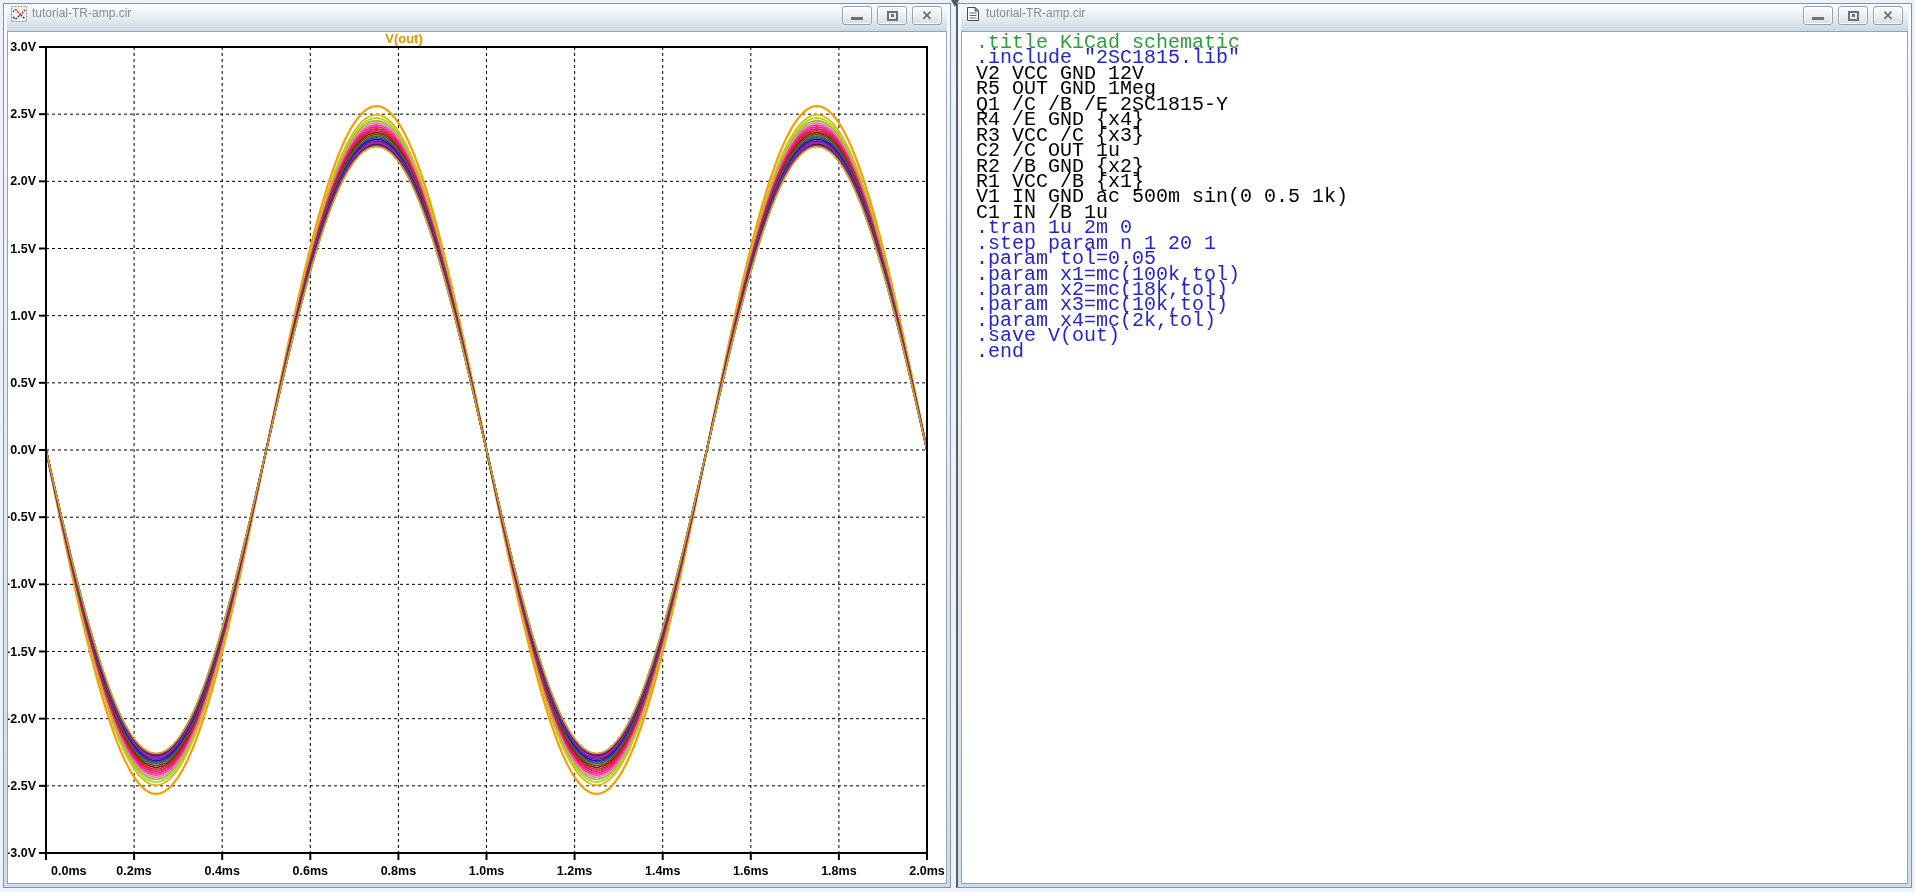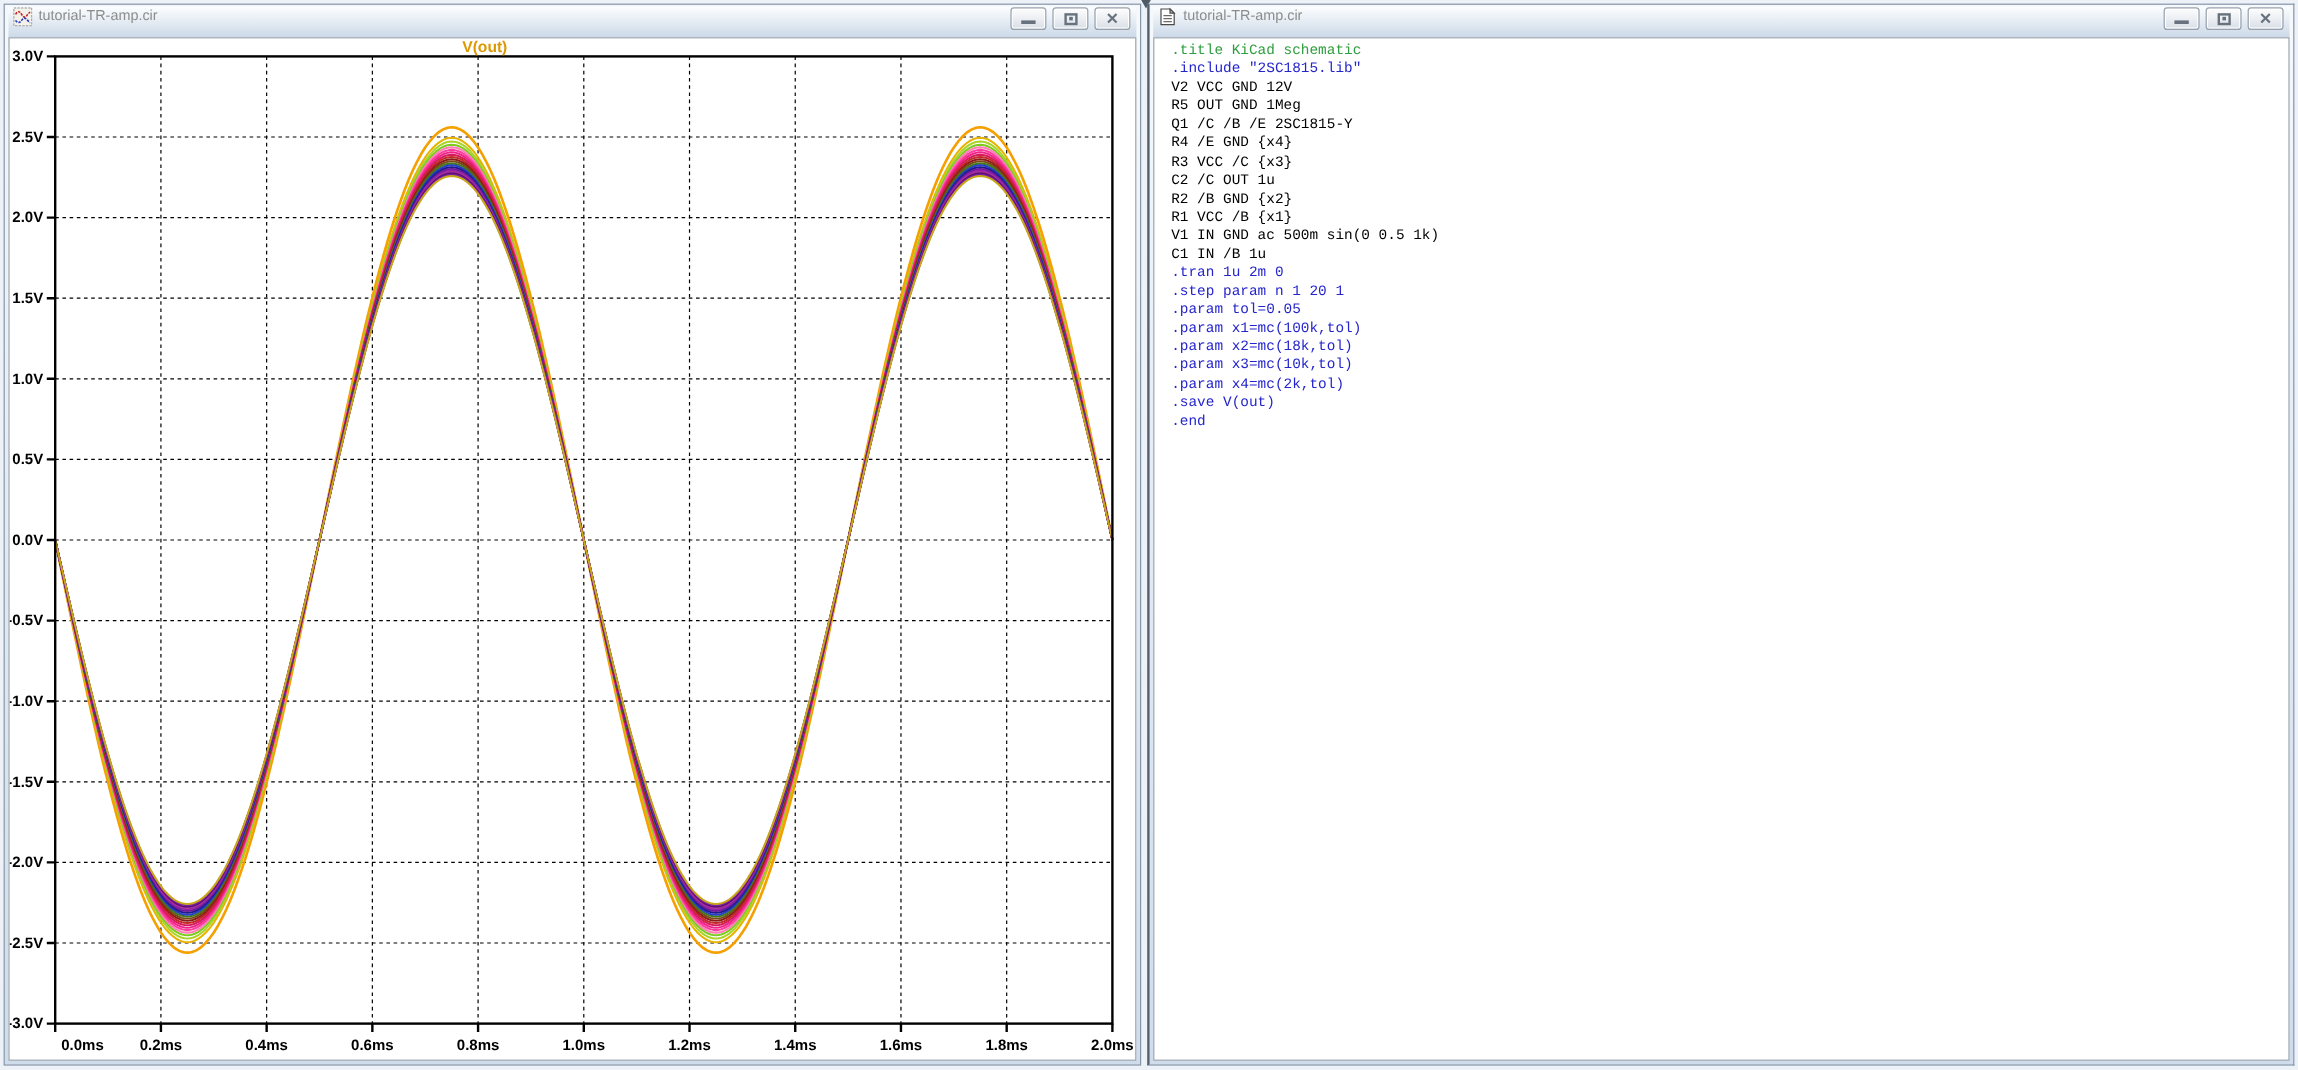--- a/index.html
+++ b/index.html
@@ -50,21 +50,21 @@
     position: relative;
     background: #ffffff;
     border: 1px solid #99a3ad;
     height: 853px;
     overflow: hidden;
   }
   #plot-svg { position: absolute; left: 0; top: 0; }
   #netlist-text {
     padding: 3px 16px 0 14px;
     font-family: "Liberation Mono", monospace;
-    font-size: 12px;
+    font-size: 20px;
     line-height: 15.45px;
     white-space: pre;
   }
   .netlist-line { height: 15.45px; }
   .icon16 { width: 16px; height: 16px; flex: 0 0 16px; }
   #splitter-grip {
     position: absolute; left: 951px; top: 0; width: 0; height: 0;
     border-left: 4px solid transparent; border-right: 4px solid transparent;
     border-top: 7px solid #4e5a66;
   }

